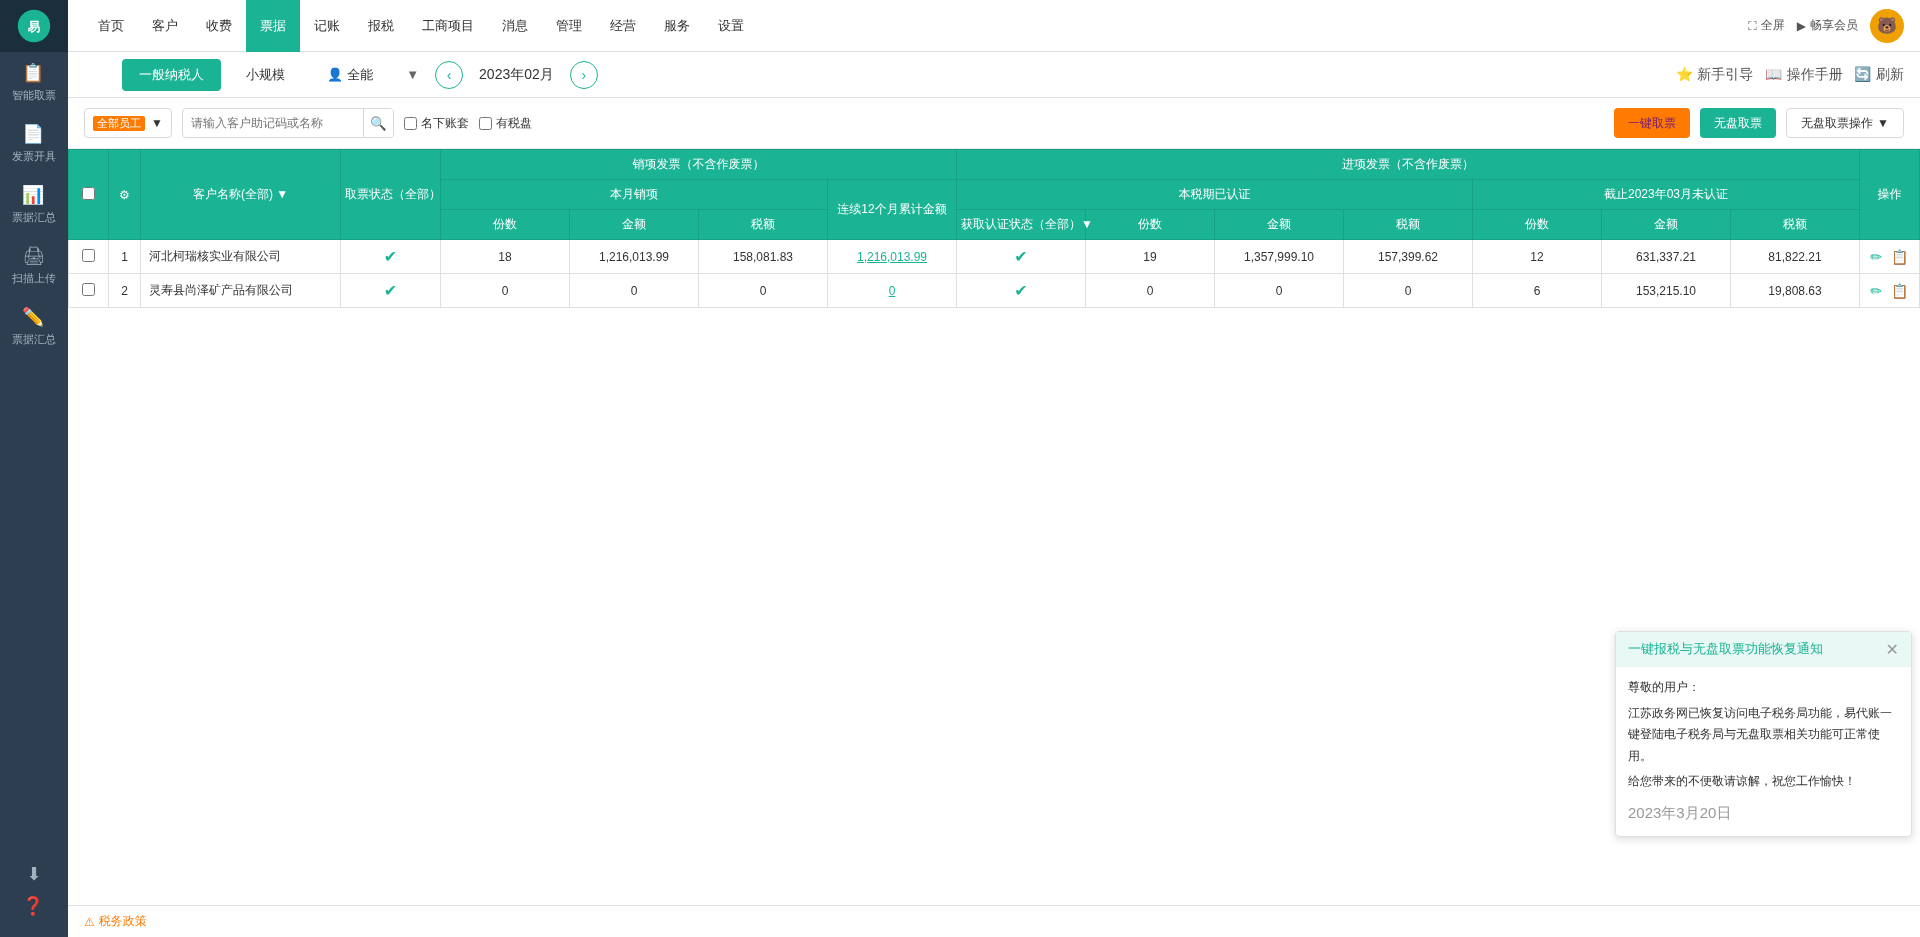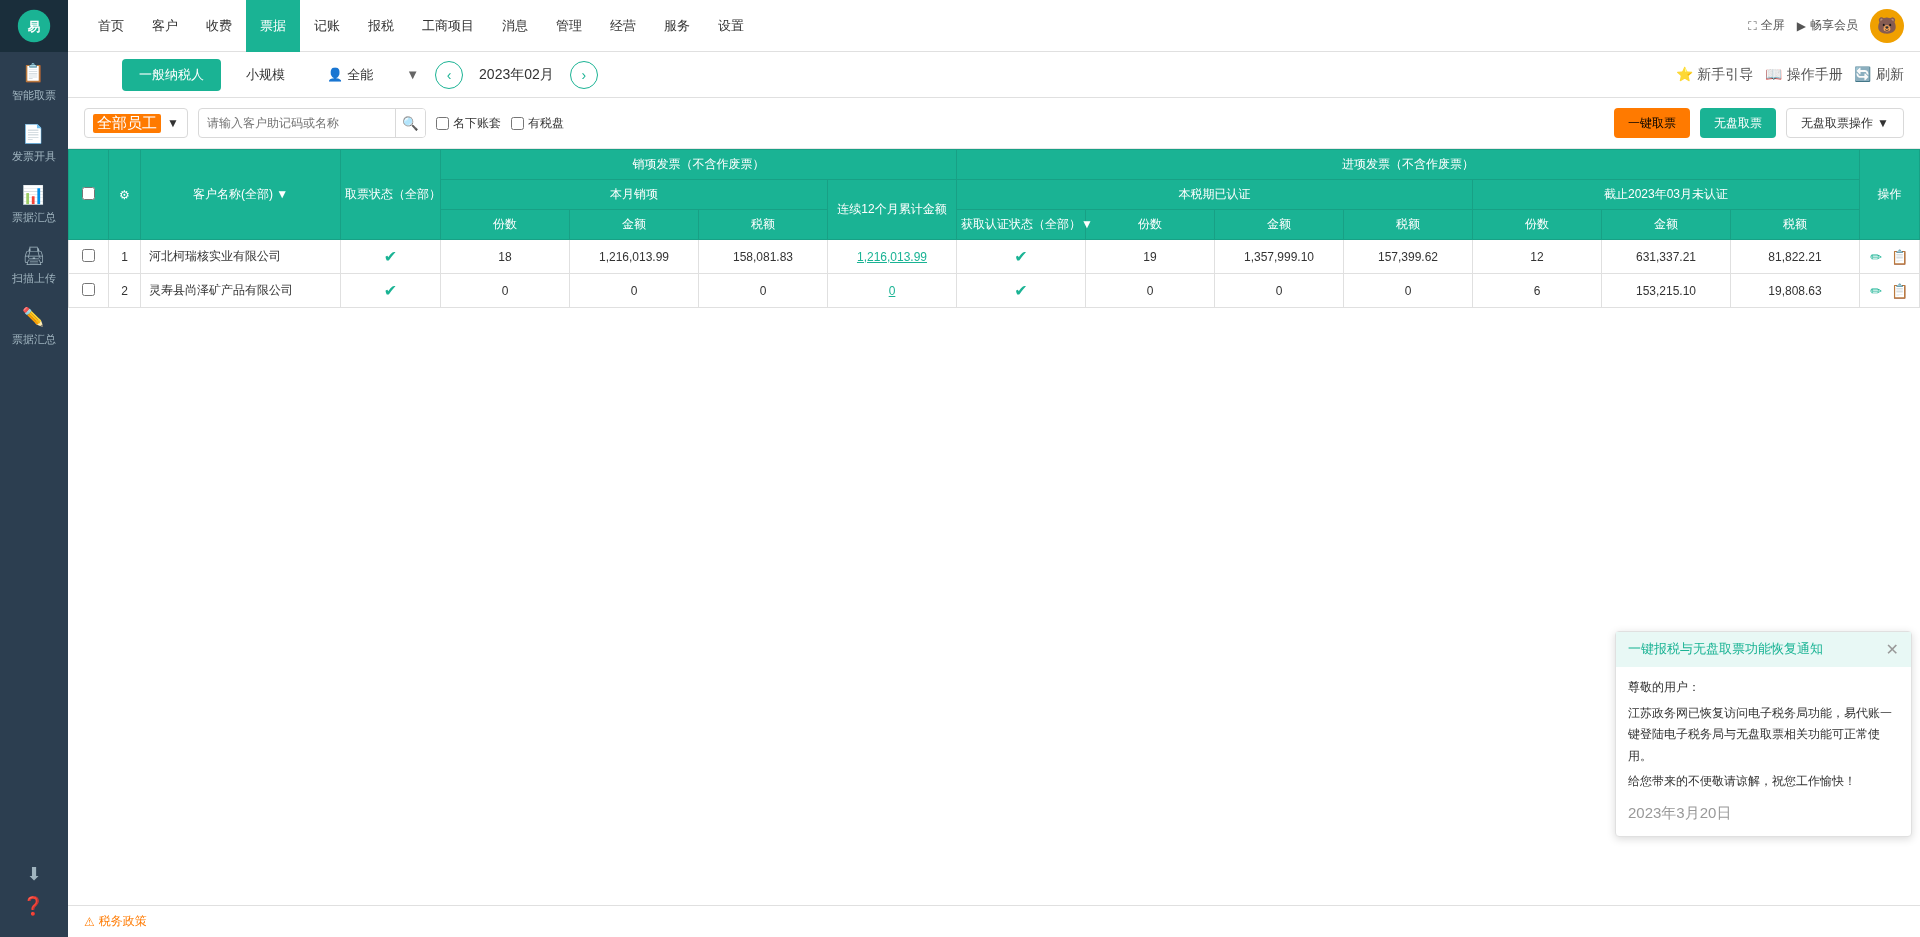--- a/index.html
+++ b/index.html
@@ -37,28 +37,28 @@
     .tab-item { padding: 0 16px; height: 32px; display: flex; align-items: center; border-radius: 4px; cursor: pointer; font-size: 13px; color: #333; border: 1px solid transparent; }
     .tab-item.active { background: #1ab394; color: #fff; margin-left: 38px; }
     .tab-more { display: flex; align-items: center; gap: 2px; cursor: pointer; color: #666; font-size: 13px; padding: 0 8px; }
     .tab-nav { display: flex; align-items: center; margin-left: auto; gap: 8px; }
     .tab-nav-btn { width: 28px; height: 28px; border-radius: 50%; border: 1px solid #1ab394; display: flex; align-items: center; justify-content: center; cursor: pointer; color: #1ab394; font-size: 14px; }
     .tab-nav-date { color: #333; font-size: 14px; font-weight: 500; padding: 0 8px; }
 
     
     .toolbar { background: #fff; padding: 10px 16px; display: flex; align-items: center; gap: 10px; border-bottom: 1px solid #e8e8e8; }
     .select-box { border: 1px solid #d9d9d9; border-radius: 4px; padding: 4px 8px; display: flex; align-items: center; gap: 6px; cursor: pointer; font-size: 12px; color: #333; background: #fff; height: 30px; }
-    .select-box .tag { background: #ff7a00; color: #fff; border-radius: 2px; padding: 0 4px; font-size: 15px; }
-    .search-box { display: flex; align-items: center; border: 1px solid #d9d9d9; border-radius: 4px; height: 30px; overflow: hidden; gap: 16px; }
+    .select-box .tag { background: #ff7a00; color: #fff; border-radius: 2px; padding: 0 4px; font-size: 11px; }
+    .search-box { display: flex; align-items: center; border: 1px solid #d9d9d9; border-radius: 4px; height: 30px; overflow: hidden; }
     .search-input { border: none; outline: none; padding: 0 8px; font-size: 12px; width: 180px; color: #333; }
     .search-btn { width: 30px; height: 30px; background: #fff; border: none; cursor: pointer; display: flex; align-items: center; justify-content: center; color: #888; border-left: 1px solid #d9d9d9; }
     .checkbox-item { display: flex; align-items: center; gap: 4px; cursor: pointer; font-size: 12px; color: #333; }
     .toolbar-spacer { flex: 1; }
     .btn { height: 30px; padding: 0 14px; border: none; border-radius: 4px; cursor: pointer; font-size: 12px; display: flex; align-items: center; gap: 4px; white-space: nowrap; }
-    .btn-orange { background: #ff7a00; color: #000000; }
+    .btn-orange { background: #ff7a00; color: #701a75; }
     .btn-teal { background: #1ab394; color: #fff; }
     .btn-dropdown { display: flex; align-items: center; gap: 4px; height: 30px; padding: 0 14px; border: 1px solid #d9d9d9; border-radius: 4px; cursor: pointer; font-size: 12px; color: #333; background: #fff; }
     table { width: 100%; border-collapse: collapse; table-layout: fixed; }
     thead tr th { background: #1ab394; color: #fff; text-align: center; padding: 6px 4px; font-size: 12px; font-weight: normal; border: 1px solid #18a085; white-space: nowrap; }
     tbody tr td { border: 1px solid #e0e0e0; padding: 7px 6px; font-size: 12px; color: #333; text-align: center; background: #fff; }
     .check-cell { width: 40px; }
     .settings-cell { width: 32px; }
     .teal-circle { color: #1ab394; font-size: 16px; }
     .link-text { color: #1ab394; text-decoration: underline; cursor: pointer; }
     .action-icon { color: #1ab394; cursor: pointer; font-size: 14px; margin: 0 3px; }

